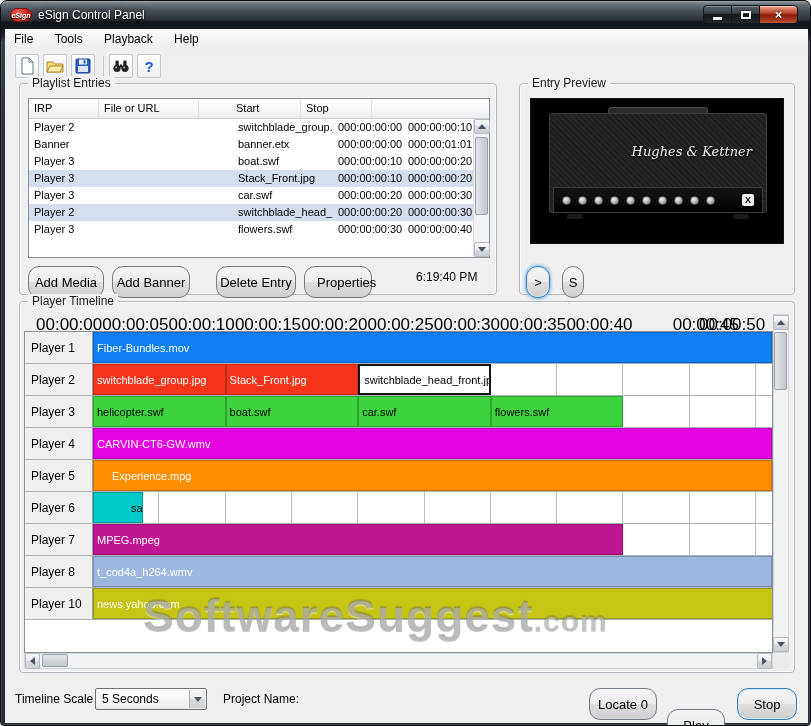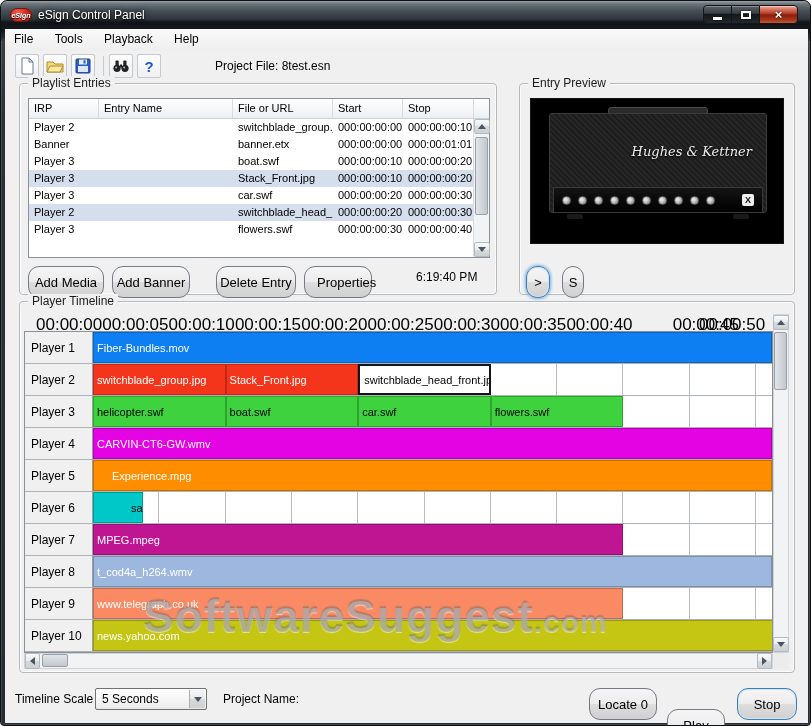--- a/index.html
+++ b/index.html
@@ -200,32 +200,30 @@
           <rect x="8" y="7.5" width="2" height="3" fill="#222"></rect>
           <circle cx="5" cy="11.3" r="3.6" fill="#222"></circle>
             <circle cx="13" cy="11.3" r="3.6" fill="#222"></circle>
           <circle cx="4.2" cy="10.5" r="1" fill="#9fb6c9"></circle>
             <circle cx="12.2" cy="10.5" r="1" fill="#9fb6c9"></circle>
         </svg>
       </div>
       <div class="tbtn tb-help">
         <span class="help-q">?</span>
       </div>
-      <span class="project-file">Project File: 8test.esn</span>
     </div>
 
     <div class="group" id="playlist-group">
       <span class="group-title">Playlist Entries</span>
 
       <div class="pltable">
         <div class="plheader">
           <span class="hcell" style="width: 70px;">IRP</span>
-          <span class="hcell" style="width: 134px;">Entry Name</span>
           <span class="hcell" style="width: 100px;">File or URL</span>
-          <span class="hcell" style="width: 70px;">Start</span>
+          <span class="hcell" style="width: 70px; margin-left: 32px;">Start</span>
           <span class="hcell" style="width: 71px;">Stop</span>
         </div>
         <div class="plbody">
             <div class="plrow">
               <div class="plcell" style="width: 70px;">Player 2</div>
               <div class="plcell" style="width: 134px;"></div>
               <div class="plcell" style="width: 100px;">switchblade_group.j...</div>
               <div class="plcell" style="width: 70px;">000:00:00:00</div>
               <div class="plcell" style="width: 71px;">000:00:00:10</div>
             </div>
@@ -384,26 +382,20 @@
               <div class="clip" style="left: 0px; width: 530.4px; background: rgb(192, 21, 147); color: rgb(255, 255, 255);">MPEG.mpeg</div>
             </div>
           </div>
           <div class="trow">
             <div class="tlabel">Player 8</div>
             <div class="track">
               <div class="clip" style="left: 0px; right: 0px; background: rgb(157, 183, 222); color: rgb(255, 255, 255);">t_cod4a_h264.wmv</div>
             </div>
           </div>
           <div class="trow">
-            <div class="tlabel">Player 9</div>
-            <div class="track">
-              <div class="clip" style="left: 0px; width: 530.4px; background: rgb(249, 138, 100); color: rgb(255, 255, 255);">www.telegraph.co.uk</div>
-            </div>
-          </div>
-          <div class="trow">
             <div class="tlabel">Player 10</div>
             <div class="track">
               <div class="clip" style="left: 0px; width: 721px; background: rgb(197, 197, 19); color: rgb(255, 255, 255);">news.yahoo.com</div>
             </div>
           </div>
         </div>
 
       <div class="scrolltrack tvscroll">
         <div class="sbtn" style="top:0;left:-1px;">
             <span class="tri-up"></span>

